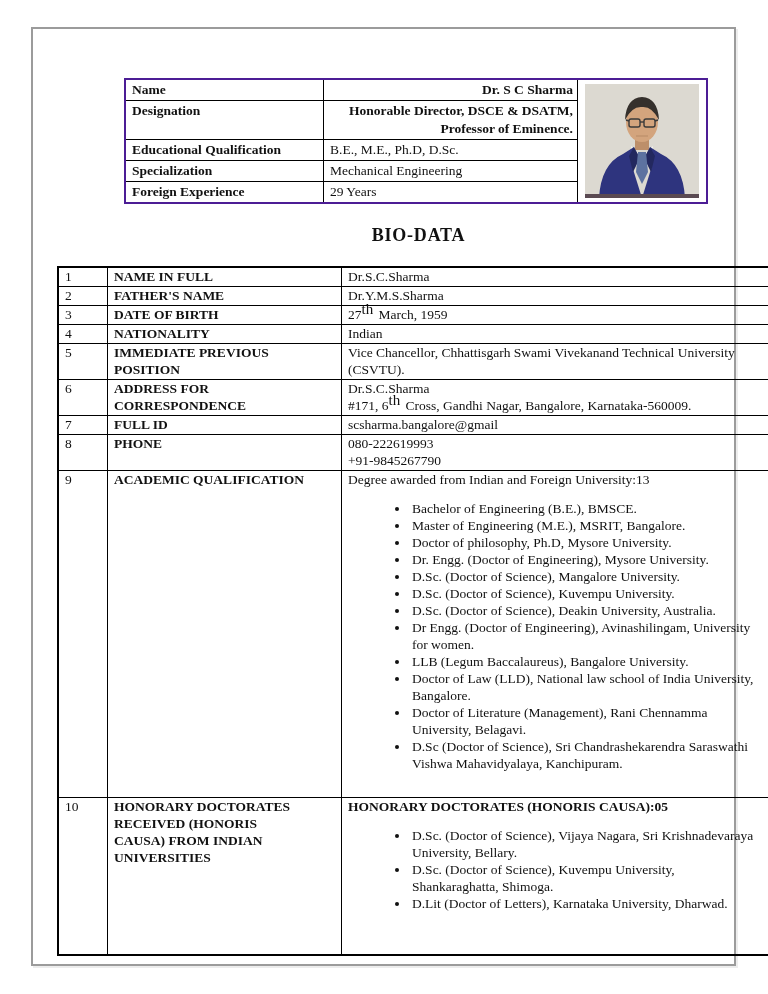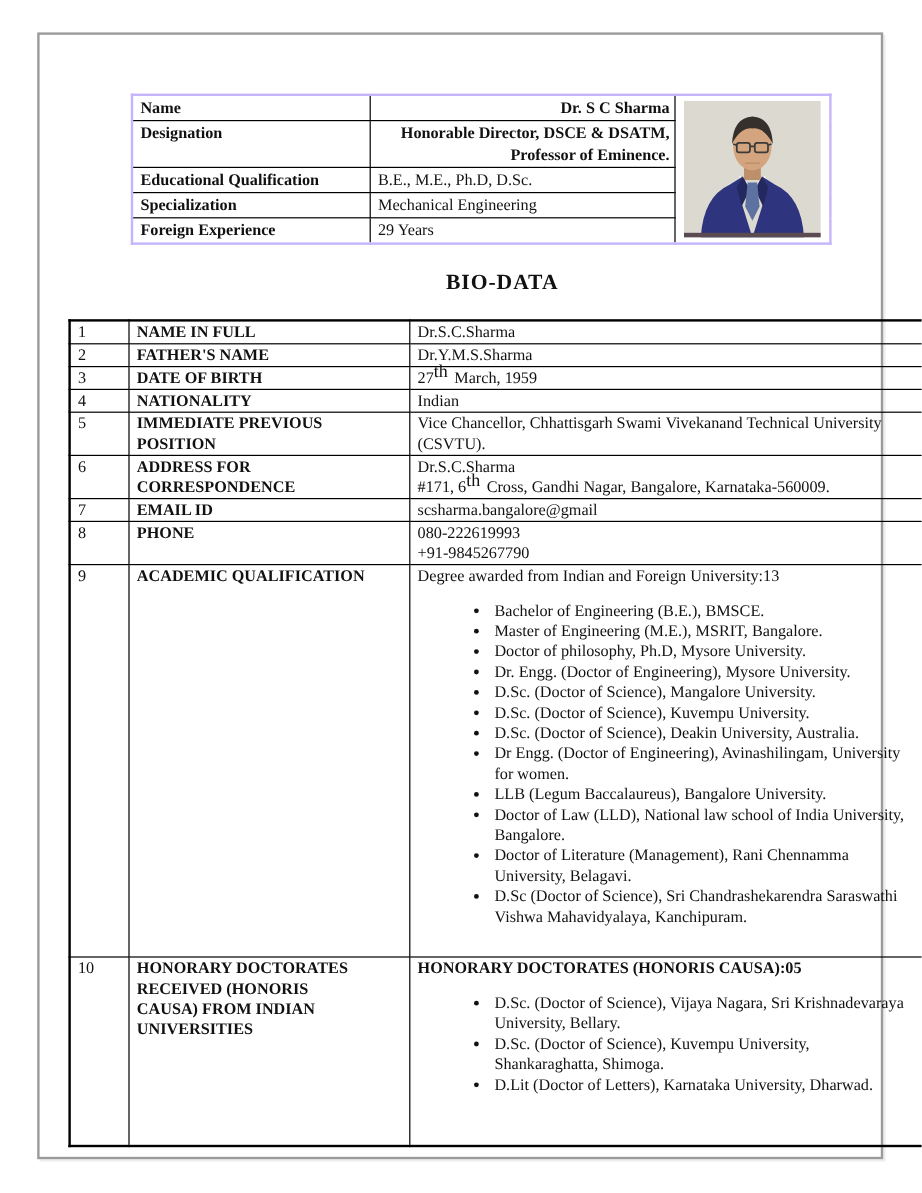--- a/index.html
+++ b/index.html
@@ -17,25 +17,25 @@
     width: 705px; height: 939px;
     box-sizing: border-box;
     border: 2px solid #9b9b9b;
     box-shadow: 2px 2px 0 rgba(0,0,0,0.07);
     background: #ffffff;
   }
 
   
   table.profile {
     position: absolute;
-    left: 76px; top: 49px;
+    left: 91px; top: 49px;
     width: 554px;
     border-collapse: collapse;
     table-layout: fixed;
-    border: 2px solid #c4b5fd;
+    border: 2px solid #4c1d95;
   }
   table.profile td {
     border: 1px solid #000;
     vertical-align: top;
     font-size: 13.5px;
     line-height: 18px;
     padding: 1px 4px 1px 6px;
   }
   table.profile td.plabel { width: 187px; font-weight: bold; }
   table.profile td.pvalue { width: 243px; }
@@ -189,21 +189,21 @@
     <tr>
       <td class="num">6</td>
       <td class="lbl">ADDRESS FOR CORRESPONDENCE</td>
       <td class="val">
         <div>Dr.S.C.Sharma</div>
         <div><span>#171, 6</span><sup class="ss">th</sup><span> Cross, Gandhi Nagar, Bangalore, Karnataka-560009.</span></div>
       </td>
     </tr>
     <tr>
       <td class="num">7</td>
-      <td class="lbl">EMAIL ID</td>
+      <td class="lbl">FULL ID</td>
       <td class="val">scsharma.bangalore@gmail</td>
     </tr>
     <tr>
       <td class="num">8</td>
       <td class="lbl">PHONE</td>
       <td class="val">
         <div>080-222619993</div>
         <div>+91-9845267790</div>
       </td>
     </tr>

